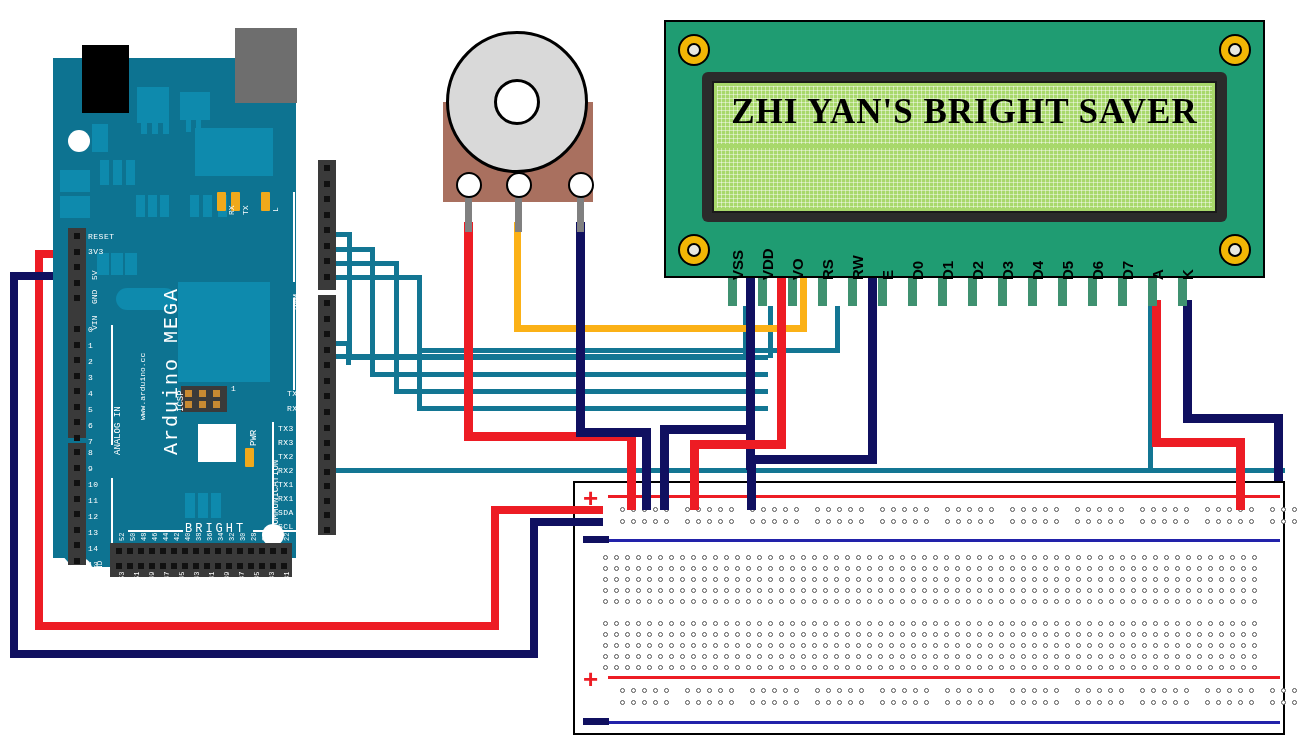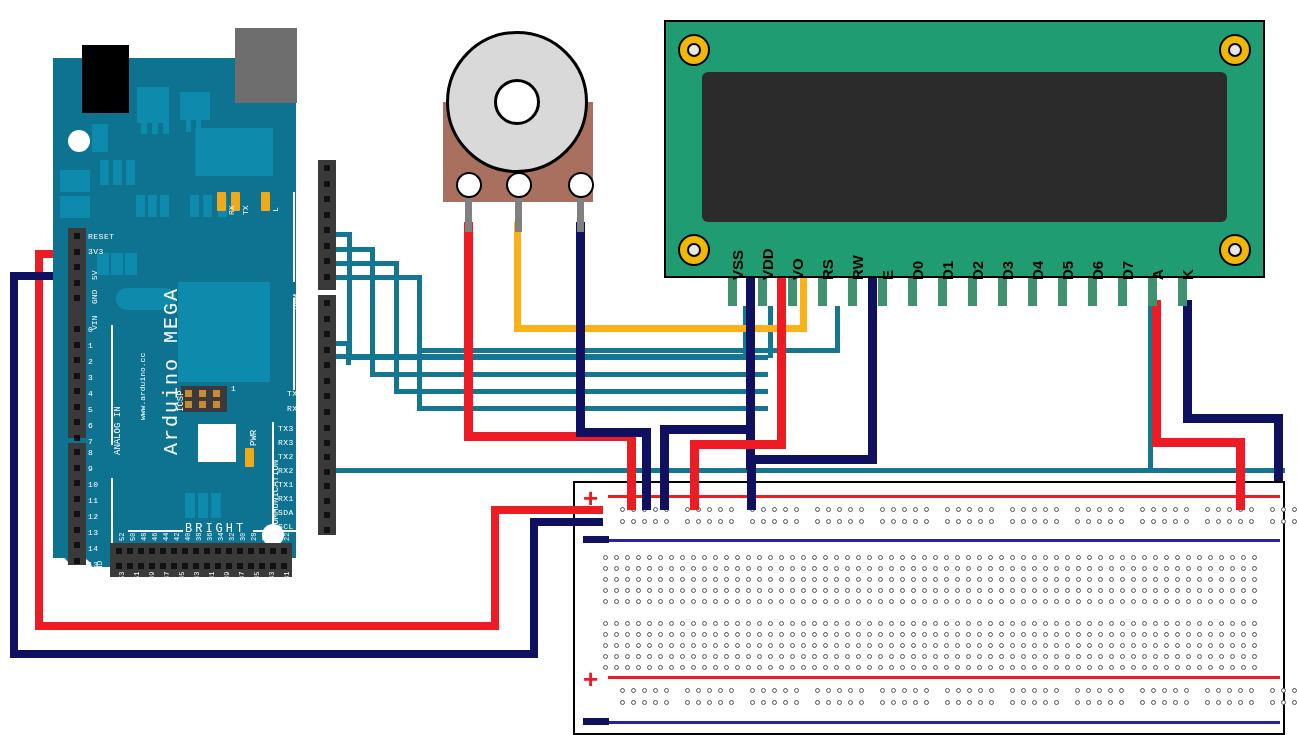--- a/index.html
+++ b/index.html
@@ -455,20 +455,25 @@
     <div class="lcdscrew" style="left:553px;top:12px;">
         <i></i>
       </div>
     <div class="lcdscrew" style="left:12px;top:212px;">
         <i></i>
       </div>
     <div class="lcdscrew" style="left:553px;top:212px;">
         <i></i>
       </div>
     <div id="lcd-bezel"></div>
+    <div id="lcd-screen">
+      <div id="lcd-grid"></div>
+      <div id="lcd-gap"></div>
+      <div id="lcd-text">ZHI YAN'S BRIGHT SAVER</div>
+    </div>
     <div id="lcd-pin-labels">
         <div class="lcdlab" style="left: 63px; top: 258px;">VSS</div>
         <div class="lcdlab" style="left: 93px; top: 258px;">VDD</div>
         <div class="lcdlab" style="left: 123px; top: 258px;">VO</div>
         <div class="lcdlab" style="left: 153px; top: 258px;">RS</div>
         <div class="lcdlab" style="left: 183px; top: 258px;">RW</div>
         <div class="lcdlab" style="left: 213px; top: 258px;">E</div>
         <div class="lcdlab" style="left: 243px; top: 258px;">D0</div>
         <div class="lcdlab" style="left: 273px; top: 258px;">D1</div>
         <div class="lcdlab" style="left: 303px; top: 258px;">D2</div>

